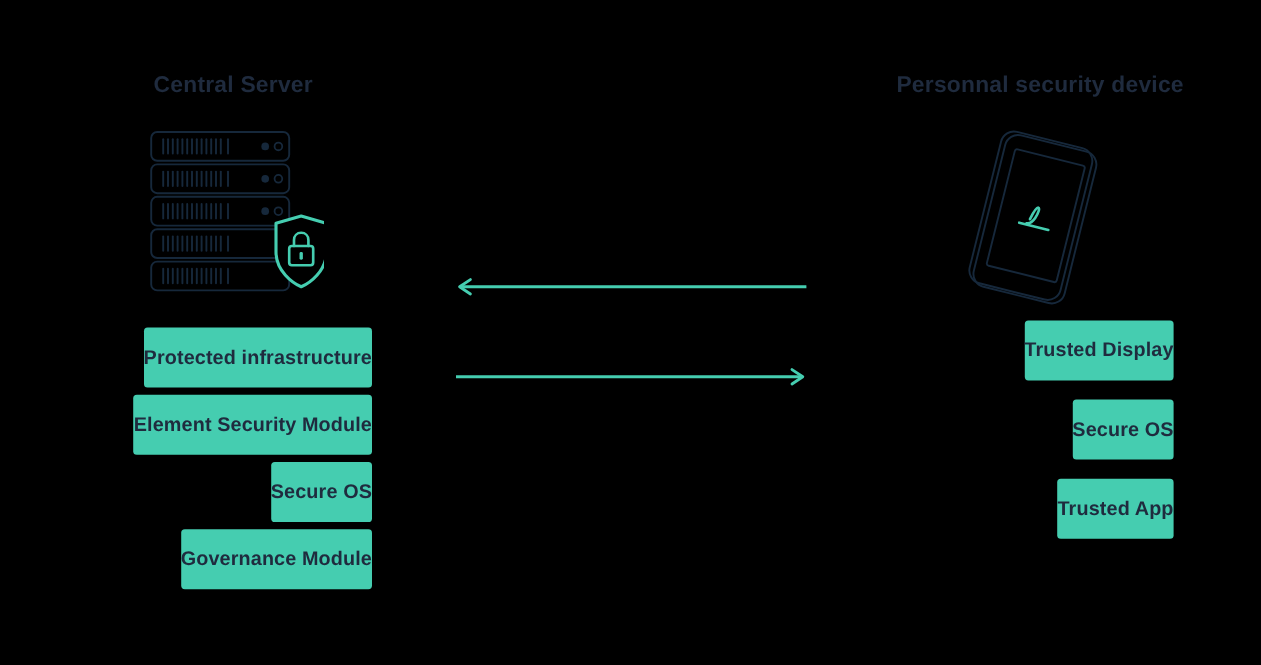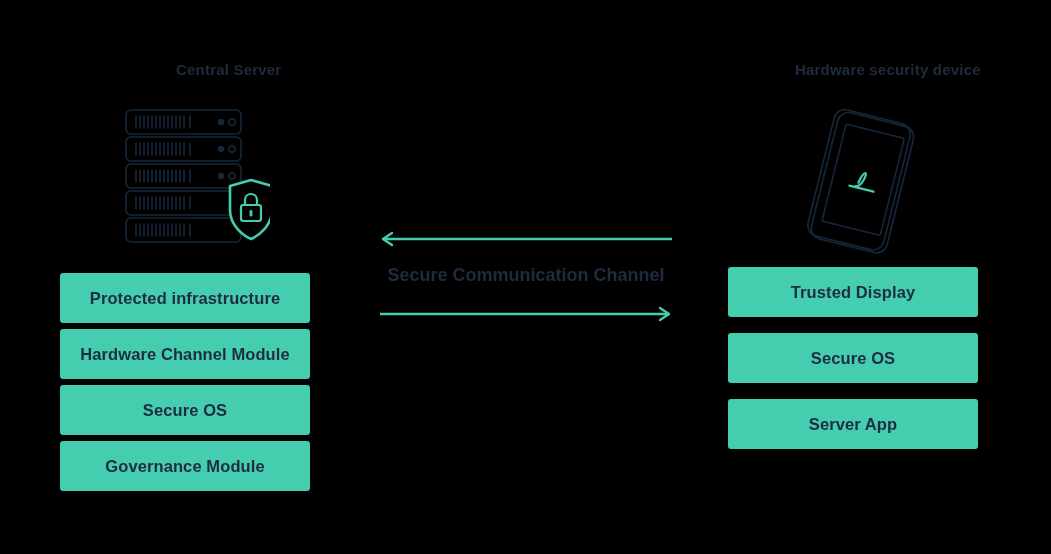--- a/index.html
+++ b/index.html
@@ -16,25 +16,24 @@
   }
   .stage {
     position: absolute;
     inset: 0;
   }
 
   
   .col-title {
     position: absolute;
     color: #1F2B3E;
-    font-size: 15px;
+    font-size: 19px;
     font-weight: 600;
     letter-spacing: 0.2px;
     white-space: nowrap;
-    margin-left: 48px;
   }
   #title-left  { left: 128px; top: 61px; }
   #title-right { left: 747px; top: 61px; }
 
   
   .illus {
     position: absolute;
   }
   #server-illus { left: 110px; top: 108px; width: 160px; height: 145px; }
   #device-illus { left: 793px; top: 103px; width: 135px; height: 155px; }
@@ -63,20 +62,21 @@
     white-space: nowrap;
   }
 
   
   .stack {
     position: absolute;
     display: flex;
     flex-direction: column;
     gap: 6px;
     width: 250px;
+    align-items: flex-end;
   }
   #stack-left  { left: 60px;  top: 273px; }
   #stack-right { left: 728px; top: 267px; gap: 16px; }
 
   .layer-box {
     height: 50px;
     background: #45CDB0;
     border-radius: 3px;
     display: flex;
     align-items: center;
@@ -201,21 +201,21 @@
         <rect x="139.6" y="102" width="2.8" height="6.5" rx="1.2" fill="#45CDB0"></rect>
       </g>
     </svg>
   </div>
 
   <div class="stack" id="stack-left">
     <div class="layer-box">
       <span>Protected infrastructure</span>
     </div>
     <div class="layer-box">
-      <span>Hardware Channel Module</span>
+      <span>Element Security Module</span>
     </div>
     <div class="layer-box">
       <span>Secure OS</span>
     </div>
     <div class="layer-box">
       <span>Governance Module</span>
     </div>
   </div>
 
   <div id="channel">
@@ -223,23 +223,22 @@
       <g stroke="#45CDB0" stroke-width="2.4" fill="none">
         <line x1="292" y1="11" x2="5" y2="11" stroke-linecap="round"></line>
         <polyline points="12,5 3,11 12,17" stroke-linecap="round" stroke-linejoin="round"></polyline>
       </g>
       <g stroke="#45CDB0" stroke-width="2.4" fill="none">
         <line x1="0" y1="86" x2="287" y2="86" stroke-linecap="round"></line>
         <polyline points="280,80 289,86 280,92" stroke-linecap="round" stroke-linejoin="round"></polyline>
       </g>
     </svg>
   </div>
-  <div id="channel-label">Secure Communication Channel</div>
-
-  <div class="col-title" id="title-right">Hardware security device</div>
+
+  <div class="col-title" id="title-right">Personnal security device</div>
 
   <div class="illus" id="device-illus">
     <svg width="135" height="155" viewBox="0 0 135 155" fill="none" xmlns="http://www.w3.org/2000/svg">
       <g transform="rotate(14 67 77)">
         <g stroke="#16283B" stroke-width="1.6" fill="none">
           <rect x="27" y="12" width="78" height="130" rx="11"></rect>
         </g>
         <g stroke="#16283B" stroke-width="1.6" fill="none">
           <rect x="31" y="14" width="78" height="130" rx="11"></rect>
         </g>
@@ -255,17 +254,17 @@
   </div>
 
   <div class="stack" id="stack-right">
     <div class="layer-box">
       <span>Trusted Display</span>
     </div>
     <div class="layer-box">
       <span>Secure OS</span>
     </div>
     <div class="layer-box">
-      <span>Server App</span>
+      <span>Trusted App</span>
     </div>
   </div>
 
 </div>
 
 </body></html>

